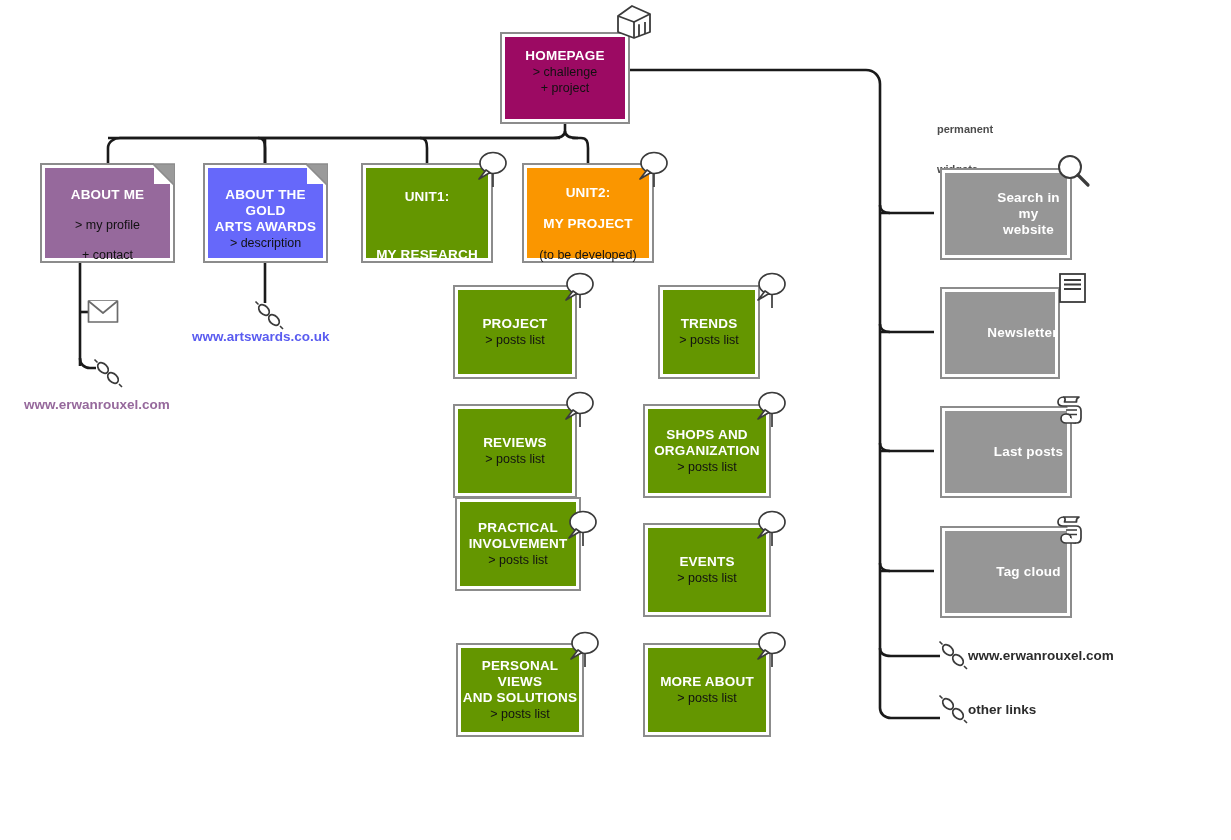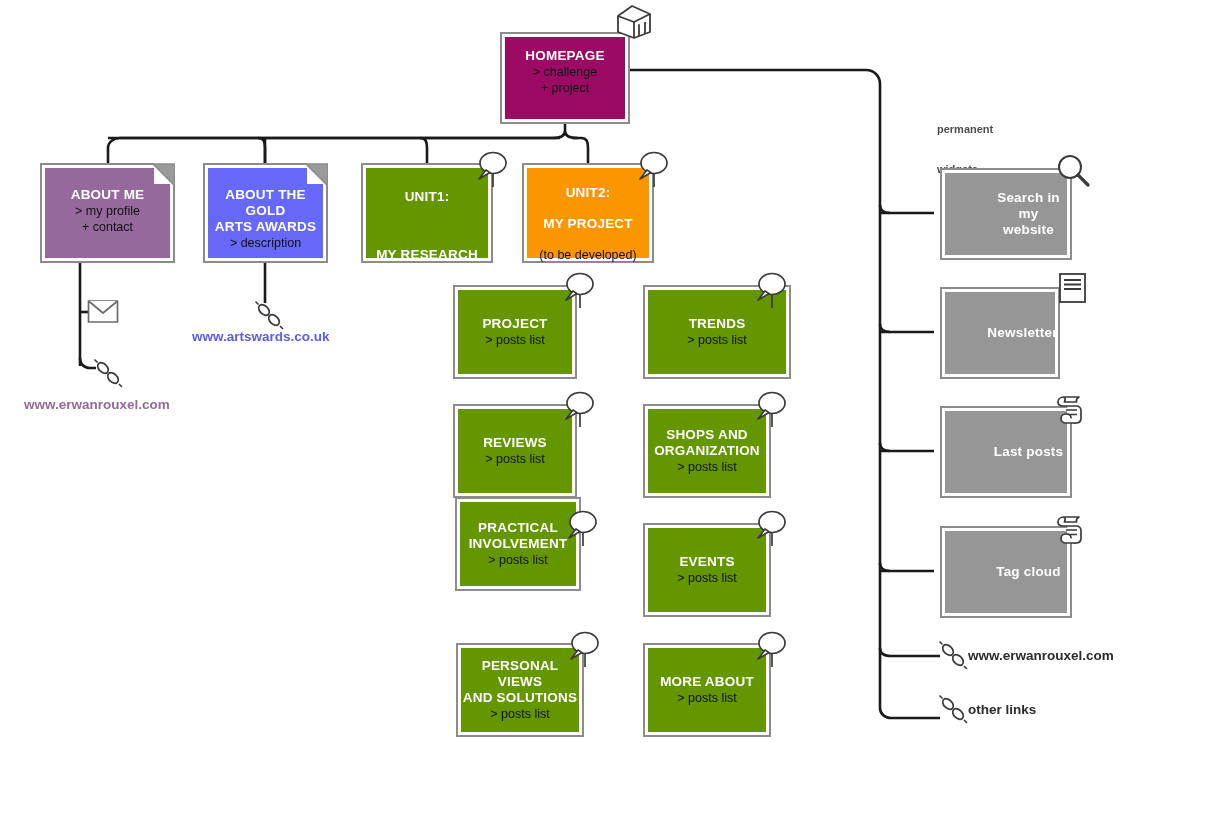--- a/index.html
+++ b/index.html
@@ -130,21 +130,21 @@
   </svg>
 
   <div class="node doc" style="left:40px;top:163px;width:135px;height:100px;">
     <div class="plate">
       <div class="fill" style="background:#96699c;"></div>
     </div>
     <div class="fold-cut"></div>
     <svg class="fold-edge" viewBox="0 0 23 23">
       <path d="M1,1 L23,23 L23,1 Z" fill="#9a9a9a" stroke="#8c8c8c" stroke-width="1.6"></path>
     </svg>
-    <div class="label" style="justify-content:flex-start;padding-top:24px;">
+    <div class="label" style="justify-content:space-between;padding-top:24px;">
       <div class="t1">ABOUT ME</div>
       <div class="t2">&gt; my profile</div>
       <div class="t2">+ contact</div>
     </div>
   </div>
 
   <div class="node doc" style="left:203px;top:163px;width:125px;height:100px;">
     <div class="plate">
       <div class="fill" style="background:#6668fa;"></div>
     </div>
@@ -257,21 +257,21 @@
     </div>
   </div>
   <svg class="icon" style="left:565px;top:628px;" width="40" height="40" viewBox="0 0 40 40">
     <g fill="#ffffff" stroke="#3b3b3b" stroke-width="1.7" stroke-linejoin="round">
       <ellipse cx="20" cy="15" rx="13" ry="10.5"></ellipse>
         <path d="M13,22 L6,31 L17,24.6 Z"></path>
         <path d="M20,25.3 L20,39" fill="none"></path>
     </g>
   </svg>
 
-  <div class="node leafbox" style="left:643px;top:285px;width:148px;height:94px;">
+  <div class="node leafbox" style="left:658px;top:285px;width:102px;height:94px;">
     <div class="plate">
       <div class="fill" style="background:#649600;"></div>
     </div>
     <div class="label">
       <div class="t1">TRENDS</div>
       <div class="t2">&gt; posts list</div>
     </div>
   </div>
   <svg class="icon" style="left:752px;top:269px;" width="40" height="40" viewBox="0 0 40 40">
     <g fill="#ffffff" stroke="#3b3b3b" stroke-width="1.7" stroke-linejoin="round">

